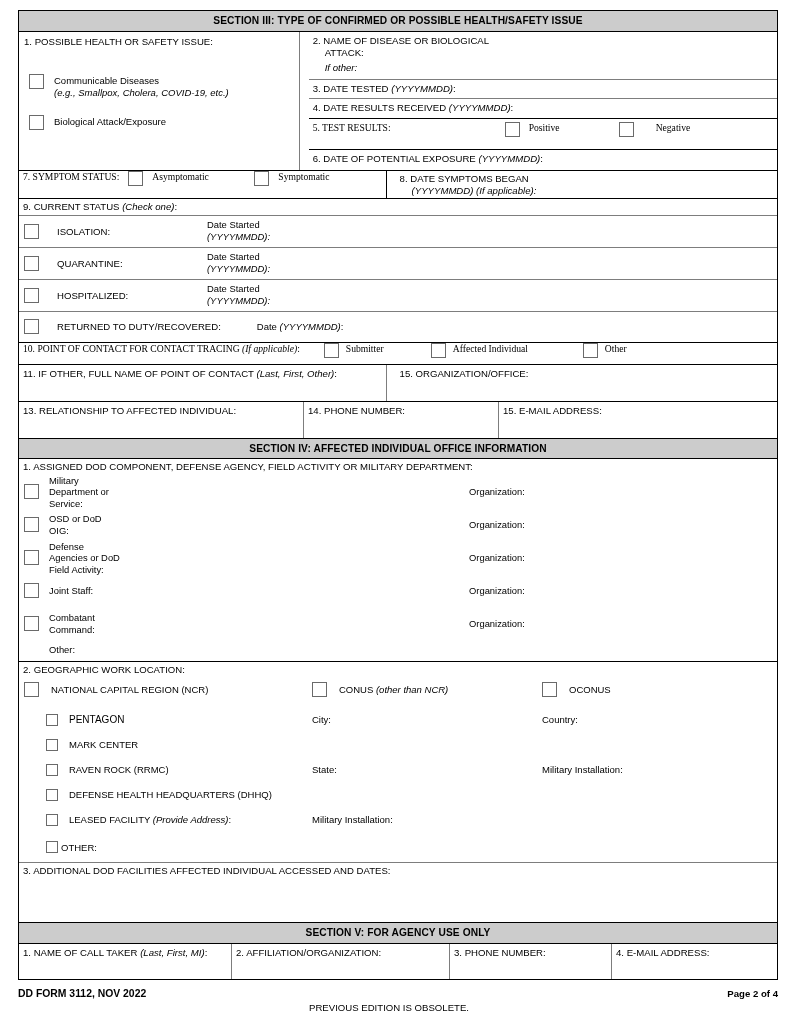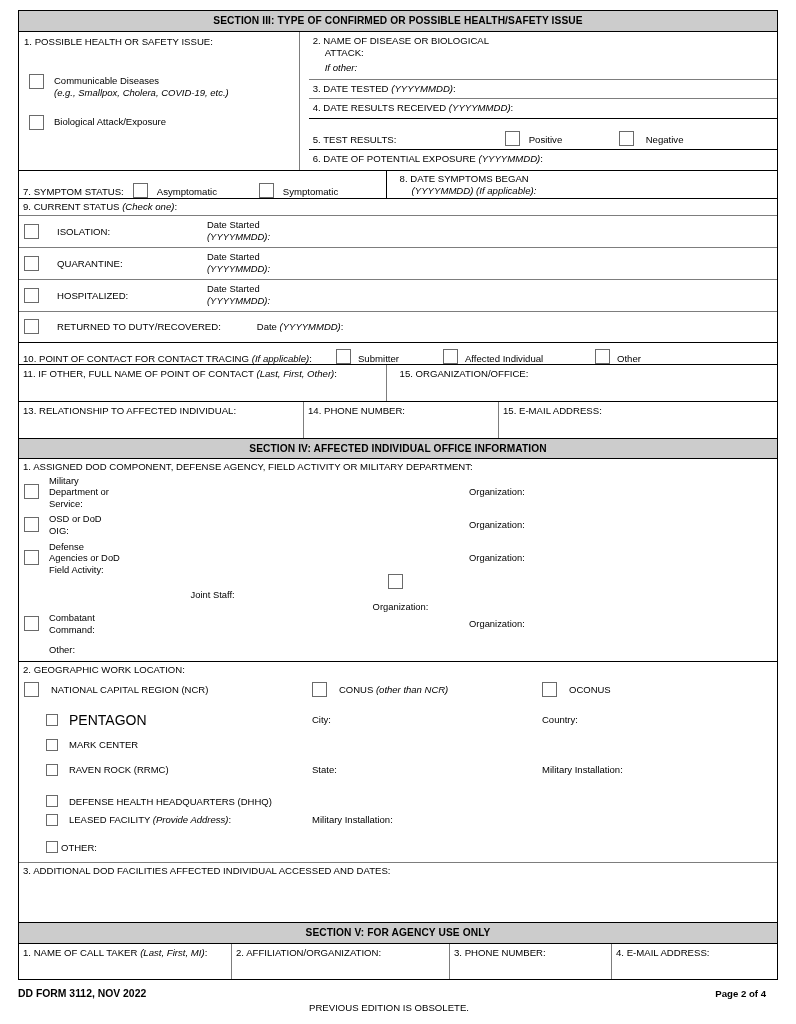--- a/index.html
+++ b/index.html
@@ -85,21 +85,21 @@
 
   
   .left-col  { width: 284px; }
   .right-col { width: 474px; }
 
   .q1wrap { padding: 4px 0 0 5px; }
   .q1title { font-size: 9.6px; margin-bottom: 26px; }
   .q1opt { display: flex; align-items: flex-start; gap: 10px; margin-bottom: 16px; padding-left: 5px;}
   .q1opt .tx { font-size: 9.5px; line-height: 1.3; padding-top: 1px;}
 
-  .subrow { display: flex; align-items: flex-end; }
+  .subrow { display: flex; align-items: flex-start; font-family: Liberation Serif, serif; }
 
   .status-row {
     display: flex;
     align-items: center;
     height: 31px;
     padding-left: 5px;
   }
   .status-row .cb { margin-right: 18px; }
   .status-row .nm { width: 150px; font-size: 9.6px; }
   .status-row .dt { font-size: 9.4px; line-height: 1.25; }
@@ -118,21 +118,21 @@
 
   .footer {
     position: absolute;
     left: 18px;
     right: 18px;
     top: 988px;
     height: 30px;
   }
   .footer .lf { position: absolute; left: 0; top: 0; font-size: 10.4px; font-weight: bold; }
   .footer .ct { position: absolute; left: 0; right: 18px; top: 14px; text-align: center; font-size: 9.6px; }
-  .footer .rt { position: absolute; right: 12px; top: 0; font-size: 9.6px; font-weight: bold; }
+  .footer .rt { position: absolute; right: 0; top: 0; font-size: 9.6px; font-weight: bold; }
 </style>
 </head>
 <body>
 
 <div class="page">
 
   <div class="form">
 
     <div class="section-banner">SECTION III: TYPE OF CONFIRMED OR POSSIBLE HEALTH/SAFETY ISSUE</div>
 
@@ -174,21 +174,21 @@
           <span>4. DATE RESULTS RECEIVED</span>
           <span class="it">(YYYYMMDD)</span><span>:</span>
         </div>
 
         <div class="cell rule-dark" style="height:31px;">
           <div class="subrow" style="height:24px;">
             <span style="width:192px;">5. TEST RESULTS:</span>
             <span class="cb"></span>
             <span style="margin-left:9px;width:90px;">Positive</span>
             <span class="cb"></span>
-            <span style="margin-left:12px;">Negative</span>
+            <span style="margin-left:22px;">Negative</span>
           </div>
         </div>
 
         <div class="cell" style="height:20px;">
           <span>6. DATE OF POTENTIAL EXPOSURE</span>
           <span class="it">(YYYYMMDD)</span><span>:</span>
         </div>
 
       </div>
     </div>
@@ -312,21 +312,21 @@
       <span class="nm">OSD or DoD<br>OIG:</span>
       <span class="og">Organization:</span>
     </div>
 
     <div class="org-row" style="height:33px;">
       <span class="cb"></span>
       <span class="nm">Defense<br>Agencies or DoD<br>Field Activity:</span>
       <span class="og">Organization:</span>
     </div>
 
-    <div class="org-row" style="height:33px;flex-direction:column;">
+    <div class="org-row" style="height:33px;">
       <span class="cb"></span>
       <span class="nm">Joint Staff:</span>
       <span class="og">Organization:</span>
     </div>
 
     <div class="org-row" style="height:33px;">
       <span class="cb"></span>
       <span class="nm">Combatant<br>Command:</span>
       <span class="og">Organization:</span>
     </div>
@@ -355,31 +355,31 @@
         <span class="cb"></span>
         <span style="margin-left:12px;font-size:9.5px;">OCONUS</span>
       </div>
     </div>
 
     <div class="geo-sub" style="padding-left:5px;">
 
       <div style="width:288px;padding-top:10px;">
         <div style="display:flex;align-items:center;height:25px;padding-left:22px;">
           <span class="cb sm"></span>
-          <span style="margin-left:11px;font-size:14px;">PENTAGON</span>
+          <span style="margin-left:11px;font-size:10px;">PENTAGON</span>
         </div>
         <div style="display:flex;align-items:center;height:25px;padding-left:22px;">
           <span class="cb sm"></span>
           <span style="margin-left:11px;font-size:9.5px;">MARK CENTER</span>
         </div>
         <div style="display:flex;align-items:center;height:25px;padding-left:22px;">
           <span class="cb sm"></span>
           <span style="margin-left:11px;font-size:9.5px;">RAVEN ROCK (RRMC)</span>
         </div>
-        <div style="display:flex;align-items:flex-end;height:25px;padding-left:22px;">
+        <div style="display:flex;align-items:center;height:25px;padding-left:22px;">
           <span class="cb sm"></span>
           <span style="margin-left:11px;font-size:9.5px;">DEFENSE HEALTH HEADQUARTERS (DHHQ)</span>
         </div>
         <div style="display:flex;align-items:center;height:25px;padding-left:22px;">
           <span class="cb sm"></span>
           <span style="margin-left:11px;font-size:9.5px;">
             <span>LEASED FACILITY</span>
             <span class="it">(Provide Address)</span><span>:</span>
           </span>
         </div>

